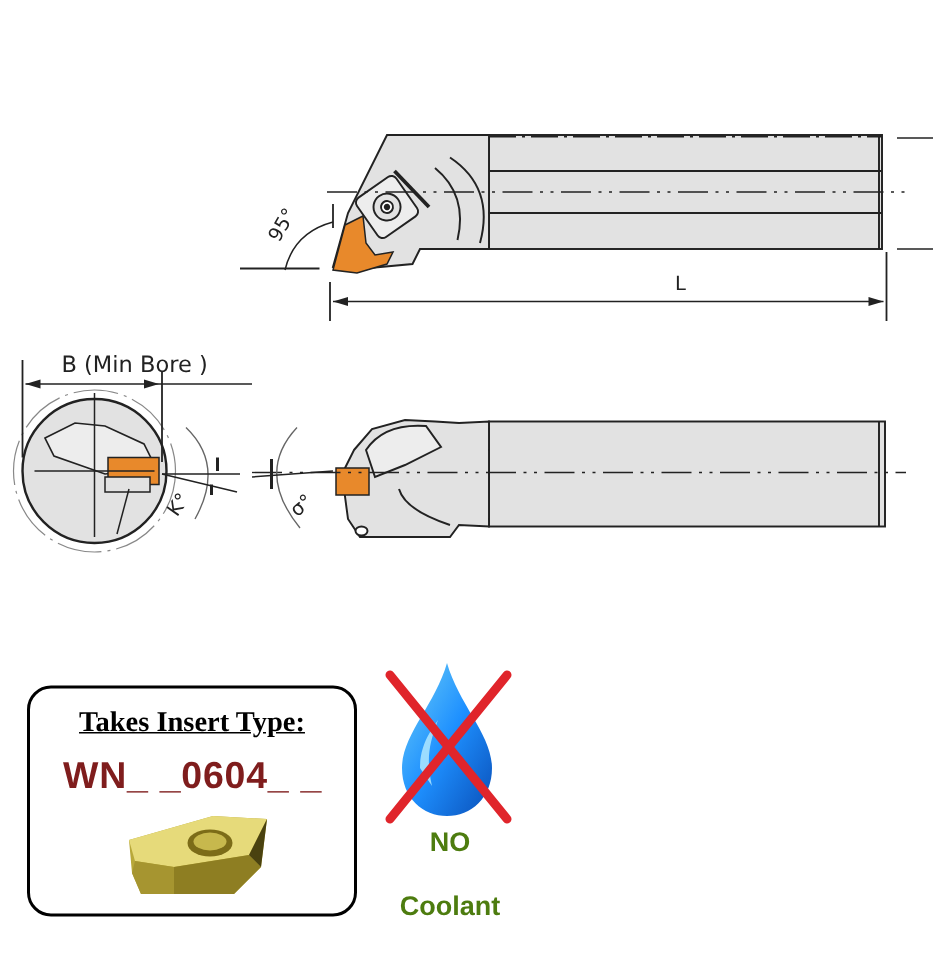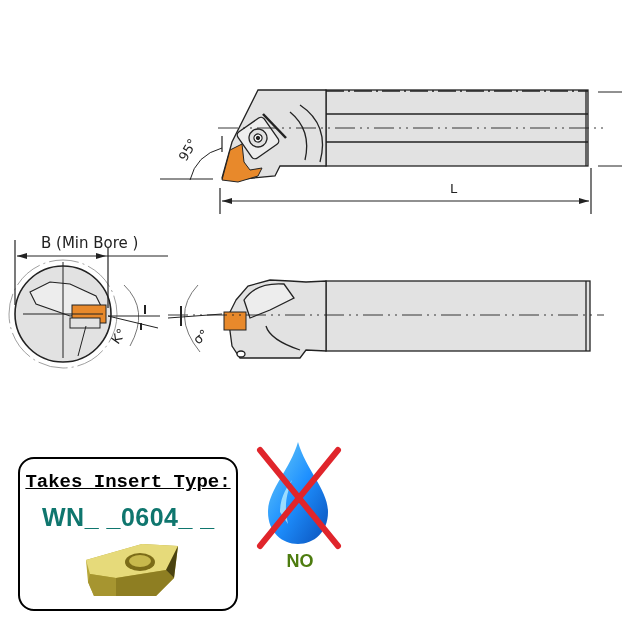--- a/index.html
+++ b/index.html
@@ -5,26 +5,26 @@
   html, body { margin:0; padding:0; background:#ffffff; }
   body { width:629px; height:636px; position:relative; overflow:hidden; font-family:"DejaVu Sans", sans-serif; }
   svg.drawing { position:absolute; left:0; top:0; }
   .dim-text { font-family:"DejaVu Sans", sans-serif; font-size:13px; fill:#222; }
   .insert-box {
     position:absolute; left:18px; top:457px; width:220px; height:154px;
     border:2px solid #000; border-radius:16px; background:#fff; box-sizing:border-box;
   }
   .insert-title {
     position:absolute; left:0; right:0; top:12px; text-align:center;
-    font-family:Liberation Mono, monospace; font-weight:bold; font-size:19px;
+    font-family:Liberation Serif, serif; font-weight:bold; font-size:19px;
     text-decoration:underline; color:#000;
   }
   .insert-code {
     position:absolute; left:22px; top:44px;
-    font-family:"Liberation Sans", sans-serif; font-weight:bold; font-size:25px; color:#0f766e;
+    font-family:"Liberation Sans", sans-serif; font-weight:bold; font-size:25px; color:#7f1d1d;
     letter-spacing:0.5px;
   }
   .insert-img { position:absolute; left:62px; top:79px; }
   .coolant { position:absolute; left:250px; top:440px; width:100px; height:180px; }
   .coolant-label {
     position:absolute; left:0; width:100px; text-align:center;
     font-family:"Liberation Sans", sans-serif; font-weight:bold; color:#4d7c0f; line-height:1;
   }
 </style>
 </head>
@@ -136,13 +136,14 @@
         <stop offset="0.5" stop-color="#1E90FF"></stop>
         <stop offset="1" stop-color="#0A4FB8"></stop>
       </linearGradient>
     </defs>
     <path d="M48 2 C40 30 18 50 18 72 C18 92 32 104 48 104 C64 104 78 92 78 72 C78 50 56 30 48 2 Z" fill="url(#dropg)"></path>
     <path d="M30 72 C30 56 38 46 42 40 C36 56 34 66 38 84 Z" fill="#B8ECFF" opacity="0.8"></path>
     <line x1="10" y1="10" x2="88" y2="106" stroke="#E0252B" stroke-width="6" stroke-linecap="round"></line>
     <line x1="88" y1="10" x2="10" y2="106" stroke="#E0252B" stroke-width="6" stroke-linecap="round"></line>
   </svg>
   <div class="coolant-label" style="top:112px;font-size:18px;">NO</div>
+  <div class="coolant-label" style="top:155px;font-size:18px;">Coolant</div>
 </div>
 
 </body></html>

